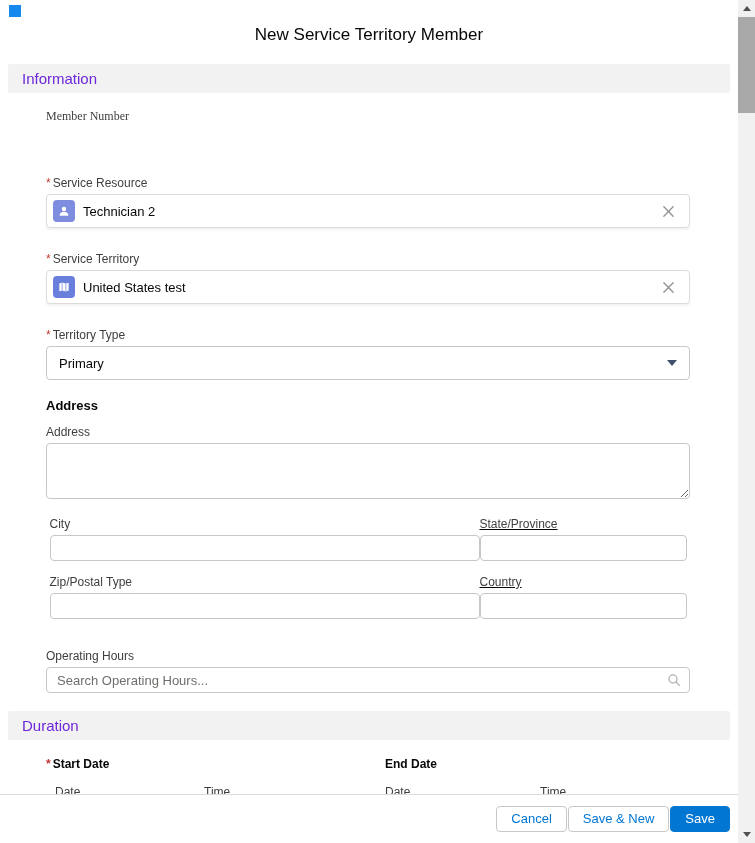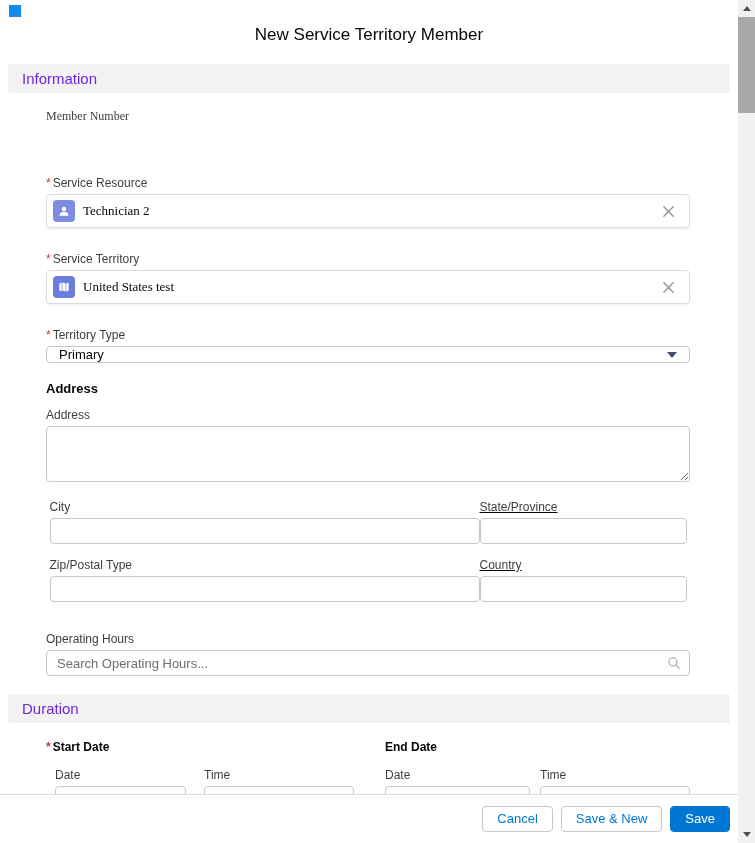--- a/index.html
+++ b/index.html
@@ -16,29 +16,29 @@
   .body-area { flex: 1 1 auto; overflow: hidden; }
   .section-bar { margin: 0 8px; background: #f3f2f2; border-radius: 2px; padding: 6px 14px; font-size: 15px; color: #6d28d9; }
   .form { padding: 16px 48px 0 46px; }
   .f-label { display: block; font-size: 12px; color: #3e3e3c; margin-bottom: 4px; }
   .req { color: #c23934; margin-right: 2px; }
   .mb36 { margin-bottom: 36px; font-family: Liberation Serif, serif; } .mb24 { margin-bottom: 24px; } .mb18 { margin-bottom: 18px; }
   .mb14 { margin-bottom: 14px; } .mb30 { margin-bottom: 30px; }
   .static-value { height: 12px; }
 
   .lookup { height: 34px; border: 1px solid #dddbda; border-radius: 4px; display: flex; align-items: center;
-            padding: 0 12px 0 6px; box-shadow: 0 2px 2px rgba(0,0,0,0.05); cursor: pointer; background: #fff; font-family: Liberation Serif, serif; }
+            padding: 0 12px 0 6px; box-shadow: 0 2px 2px rgba(0,0,0,0.05); cursor: pointer; background: #fff; }
   .obj-icon { width: 22px; height: 22px; border-radius: 4px; display: flex; align-items: center; justify-content: center; margin-right: 8px; flex: 0 0 22px; }
   .obj-icon svg { width: 14px; height: 14px; display: block; }
   .obj-icon.resource { background: #7f8de1; }
   .obj-icon.territory { background: #6a7fdb; }
   .pill-label { font-size: 13px; color: #080707; }
   .remove-x { margin-left: auto; display: flex; align-items: center; cursor: pointer; padding: 2px; }
 
-  .combobox { height: 17px; border: 1px solid #c9c7c5; border-radius: 4px; display: flex; align-items: center;
+  .combobox { height: 34px; border: 1px solid #c9c7c5; border-radius: 4px; display: flex; align-items: center;
               padding: 0 12px; font-size: 13px; color: #080707; cursor: pointer; background: #fff; }
   .chev { margin-left: auto; display: flex; }
 
   .sub-heading { font-size: 13px; font-weight: bold; color: #080707; margin-bottom: 12px; }
   .group-label { display: block; font-size: 12px; font-weight: bold; color: #080707; margin-bottom: 14px; }
 
   .text-input { width: 100%; height: 26px; border: 1px solid #c9c7c5; border-radius: 4px; padding: 0 10px;
                 font-size: 13px; font-family: inherit; color: #0f766e; outline: none; }
   .text-input::placeholder { color: #706e6b; }
   textarea.addr { width: 100%; height: 56px; border: 1px solid #c9c7c5; border-radius: 4px; font-family: inherit;
@@ -56,21 +56,21 @@
   .dur-col-left { width: 339px; flex: 0 0 339px; }
   .dur-col-right { flex: 1; }
   .dt-row { display: flex; }
   .dt-row.inset { padding-left: 9px; }
   .dt-field { }
   .w131 { width: 131px; } .w150 { width: 150px; } .w145 { width: 145px; }
   .gap18 { margin-right: 18px; } .gap10 { margin-right: 10px; }
   .icon-input { display: flex; align-items: center; border: 1px solid #c9c7c5; border-radius: 4px; height: 26px; padding: 0 8px; background: #fff; }
 
   .footer { flex: 0 0 auto; height: 49px; border-top: 1px solid #dddbda; display: flex; align-items: center;
-            justify-content: flex-end; gap: 8px; padding: 0 8px; background: #fff; }
+            justify-content: flex-end; gap: 1px; padding: 0 8px; background: #fff; }
   .btn { height: 26px; border-radius: 4px; font-size: 13px; font-family: inherit; padding: 0 14px; cursor: pointer; line-height: 24px; }
   .btn-neutral { background: #fff; border: 1px solid #c9c7c5; color: #0176d3; }
   .btn-brand { background: #0176d3; border: 1px solid #0176d3; color: #fff; }
 
   .scrollbar { position: absolute; top: 0; right: 0; width: 17px; height: 843px; background: #f1f1f1; }
   .sb-arrow { position: absolute; left: 0; width: 17px; height: 17px; display: flex; align-items: center; justify-content: center; cursor: pointer; }
   .sb-up { top: 0; } .sb-down { bottom: 0; }
   .tri-up { width: 0; height: 0; border-left: 4px solid transparent; border-right: 4px solid transparent; border-bottom: 5px solid #505050; }
   .tri-down { width: 0; height: 0; border-left: 4px solid transparent; border-right: 4px solid transparent; border-top: 5px solid #505050; }
   .sb-thumb { position: absolute; left: 0; top: 17px; width: 17px; height: 96px; background: #a8a8a8; cursor: pointer; }

